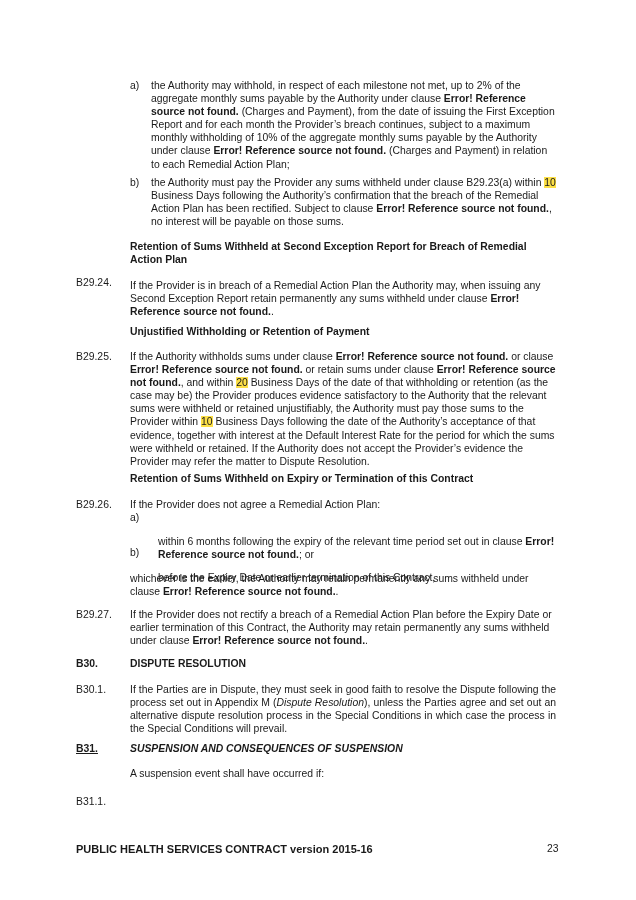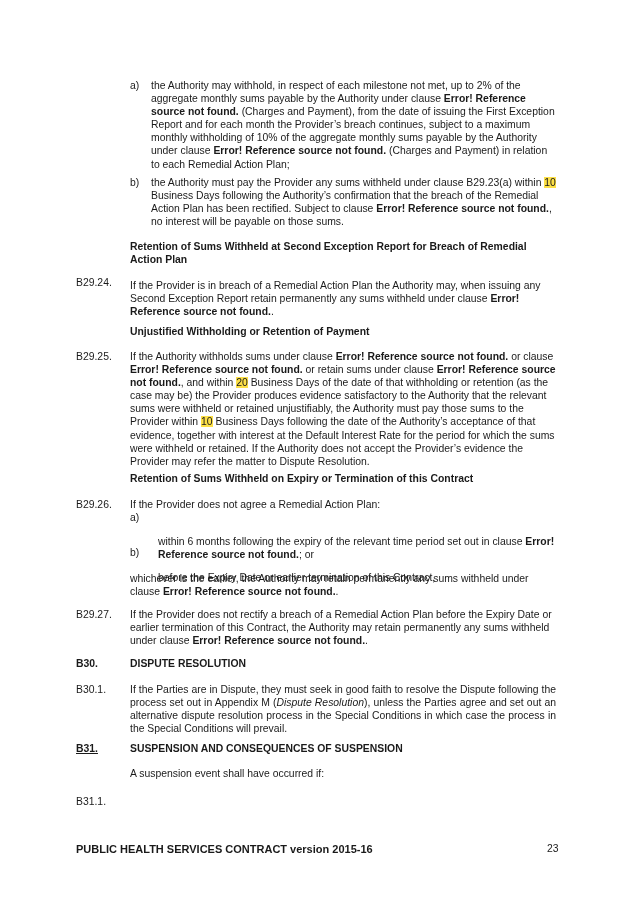--- a/index.html
+++ b/index.html
@@ -72,21 +72,21 @@
   <span class="body-col heading" style="top:657px;">DISPUTE RESOLUTION</span>
 </div>
 
 <div>
   <span class="num" style="top:683px;">B30.1.</span>
   <p class="body-col justify" style="top:683px;"><span>If the Parties are in Dispute, they must seek in good faith to resolve the Dispute following the process set out in Appendix M (</span><span class="i">Dispute Resolution</span><span>), unless the Parties agree and set out an alternative dispute resolution process in the Special Conditions in which case the process in the Special Conditions will prevail.</span></p>
 </div>
 
 <div>
   <span class="num heading" style="top:742px;text-decoration:underline;">B31.</span>
-  <span class="body-col heading" style="top:742px;">SUSPENSION AND CONSEQUENCES OF SUSPENSION</span>
+  <span class="body-col heading" style="top:742px;font-style:italic;">SUSPENSION AND CONSEQUENCES OF SUSPENSION</span>
 </div>
 
 <div>
   <span class="num" style="top:767px;margin-top:28px;">B31.1.</span>
   <p class="body-col" style="top:767px;">A suspension event shall have occurred if:</p>
 </div>
 
 <div>
   <span class="footer-left">PUBLIC HEALTH SERVICES CONTRACT version 2015-16</span>
   <span class="footer-right">23</span>

